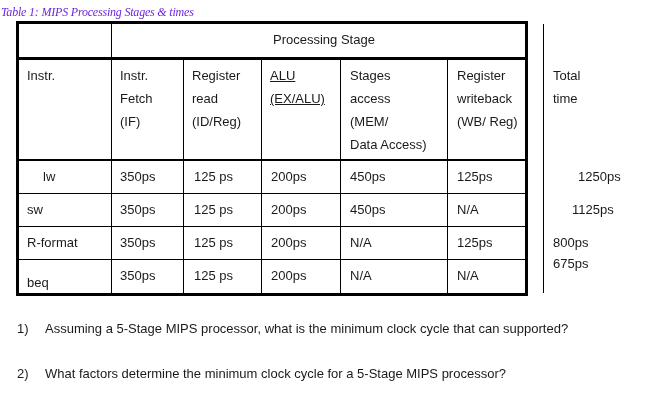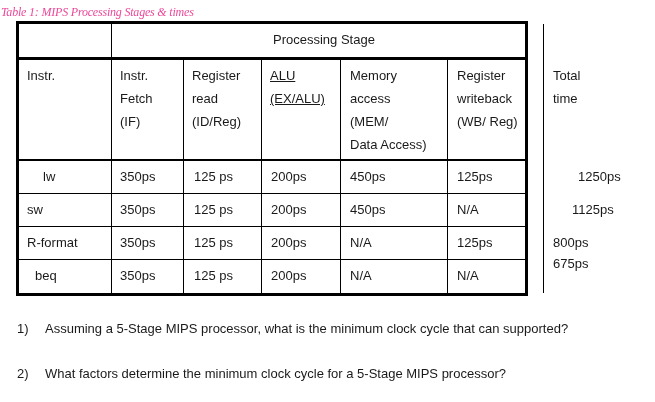--- a/index.html
+++ b/index.html
@@ -1,19 +1,19 @@
 <!DOCTYPE html>
 <html><head>
   <meta charset="utf-8">
   <style>
     html, body { margin: 0; padding: 0; background: #ffffff; }
     body { width: 655px; height: 402px; position: relative; overflow: hidden;
            font-family: "Liberation Sans", "DejaVu Sans", sans-serif; color: #1a1a1a; }
     .caption { position: absolute; left: 1px; top: 5px; font-family: "Liberation Serif", "DejaVu Serif", serif;
-               font-style: italic; font-size: 12px; color: #ec4899; letter-spacing: -0.2px; white-space: nowrap; }
+               font-style: italic; font-size: 12px; color: #6d28d9; letter-spacing: -0.2px; white-space: nowrap; }
     .tbl { position: absolute; left: 16px; top: 21px; width: 512px; height: 275px;
            box-sizing: border-box; border: 3px solid #000; }
     .vline { position: absolute; width: 1px; background: #000; }
     .hline { position: absolute; left: 0; right: 0; background: #000; }
     .cell { position: absolute; font-size: 13px; line-height: 23px; white-space: nowrap; color: #1a1a1a; }
     .q { position: absolute; font-size: 13px; white-space: nowrap; color: #1a1a1a; }
     .q .num { position: absolute; left: 0; }
     .q .txt { position: absolute; left: 28px; }
   </style>
 </head>
@@ -49,21 +49,21 @@
   <div class="cell" style="left:173px;top:40px;">
     <div>Register</div>
     <div>read</div>
     <div>(ID/Reg)</div>
   </div>
   <div class="cell" style="left:251px;top:40px;text-decoration:underline;">
     <div>ALU</div>
     <div>(EX/ALU)</div>
   </div>
   <div class="cell" style="left:331px;top:40px;">
-    <div>Memory</div>
+    <div>Stages</div>
     <div>access</div>
     <div>(MEM/</div>
     <div>Data Access)</div>
   </div>
   <div class="cell" style="left:438px;top:40px;">
     <div>Register</div>
     <div>writeback</div>
     <div>(WB/ Reg)</div>
   </div>
   <div class="cell" style="left:534px;top:40px;">
@@ -88,21 +88,21 @@
   <div class="cell" style="left:553px;top:174px;">1125ps</div>
 
   <div class="cell" style="left:8px;top:207px;">R-format</div>
   <div class="cell" style="left:101px;top:207px;">350ps</div>
   <div class="cell" style="left:175px;top:207px;">125 ps</div>
   <div class="cell" style="left:252px;top:207px;">200ps</div>
   <div class="cell" style="left:331px;top:207px;">N/A</div>
   <div class="cell" style="left:438px;top:207px;">125ps</div>
   <div class="cell" style="left:534px;top:207px;">800ps</div>
 
-  <div class="cell" style="left:8px;top:240px;margin-left:8px;">beq</div>
+  <div class="cell" style="left:8px;top:247px;">beq</div>
   <div class="cell" style="left:101px;top:240px;">350ps</div>
   <div class="cell" style="left:175px;top:240px;">125 ps</div>
   <div class="cell" style="left:252px;top:240px;">200ps</div>
   <div class="cell" style="left:331px;top:240px;">N/A</div>
   <div class="cell" style="left:438px;top:240px;">N/A</div>
   <div class="cell" style="left:534px;top:228px;text-align:right;">675ps</div>
 </div>
 
 <div class="q" style="left:17px;top:321px;">
   <span class="num">1)</span>

